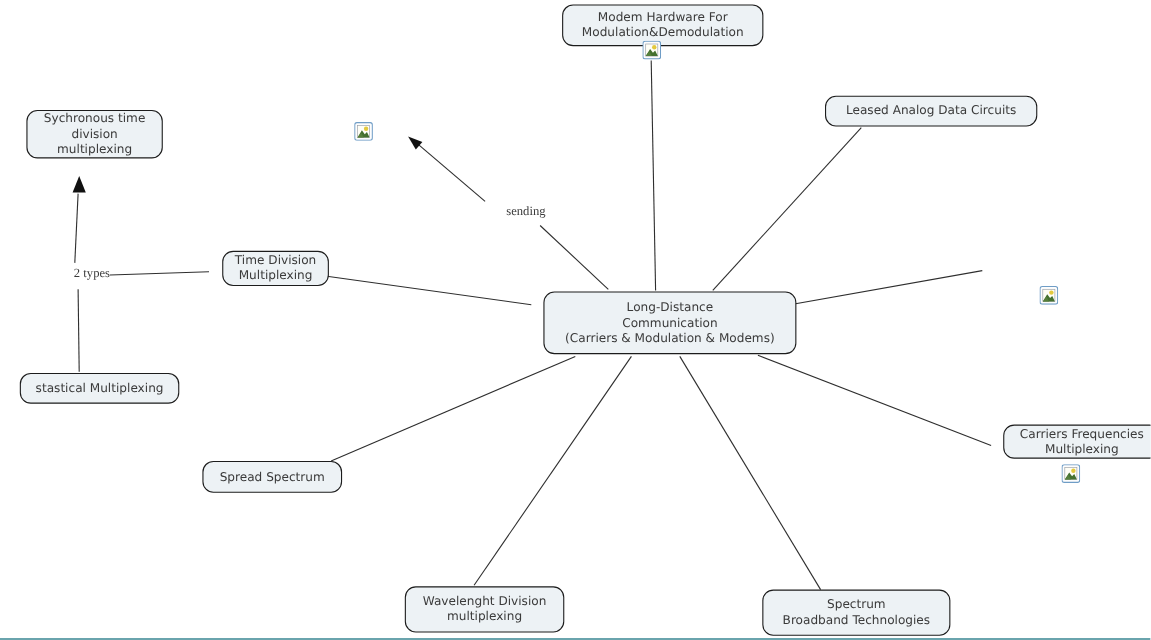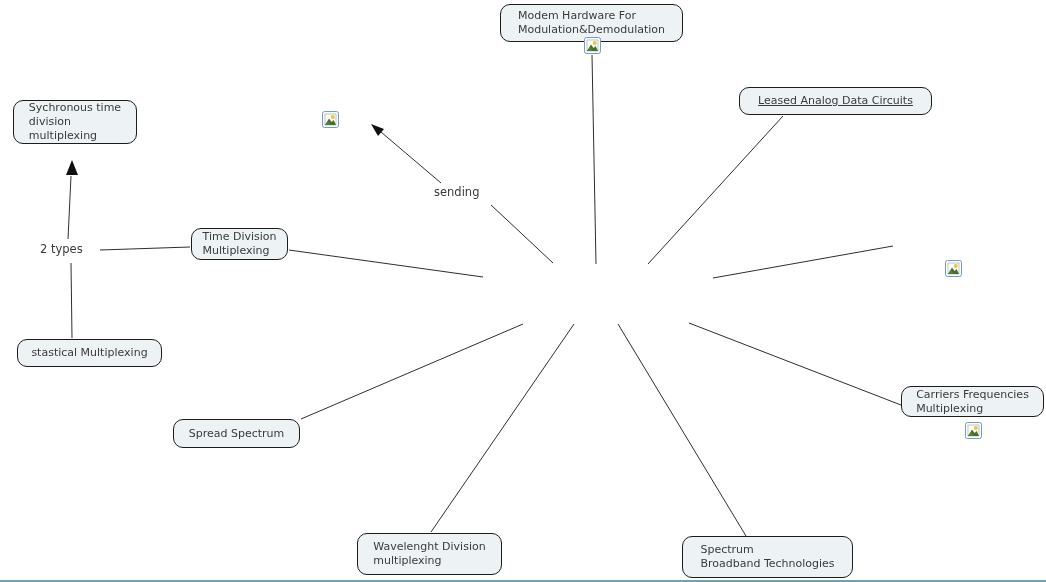--- a/index.html
+++ b/index.html
@@ -7,31 +7,33 @@
   .canvas{
     position:relative;width:1046px;height:582px;background:#ffffff;overflow:hidden;
   }
   .wires{position:absolute;left:0;top:0;z-index:1;}
   .node{
     position:absolute;z-index:2;
     background:#edf2f5;
     border:1px solid #1c1c1c;
     border-radius:10px;
     display:flex;align-items:center;justify-content:center;
-    text-align:left;
+    text-align:center;
     color:#3a3a3a;
     font-size:11px;line-height:14px;
     box-sizing:border-box;
     padding:2px 3px;
+    margin-left:11px;
   }
   .node span{white-space:pre-line;}
   .link-label{
     position:absolute;z-index:2;
     color:#3a3a3a;font-size:11.5px;line-height:14px;
-    text-align:left;
+    text-align:right;
+    font-family:Liberation Serif, serif;
   }
   .res-icon{
     position:absolute;z-index:3;width:17px;height:17px;
   }
   .bottom-edge{
     position:absolute;left:0;bottom:0;width:1046px;height:2px;
     background:#6aa4ad;z-index:0;
   }
 </style>
 </head>
@@ -68,27 +70,32 @@
 
       <line x1="553" y1="263" x2="491" y2="205"></line>
       <line x1="441" y1="183" x2="381" y2="132"></line>
     </g>
     <g fill="#111111" stroke="none">
       <polygon points="72,160 66,175 78,175"></polygon>
       <polygon points="371,124 384,129 378,136"></polygon>
     </g>
   </svg>
 
+  <div class="node" style="left:483px;top:265px;width:230px;height:57px;">
+    <span>Long-Distance
+Communication
+(Carriers &amp; Modulation &amp; Modems)</span>
+  </div>
 
   <div class="node" style="left:500px;top:4px;width:183px;height:38px;">
     <span>Modem Hardware For
 Modulation&amp;Demodulation</span>
   </div>
 
-  <div class="node" style="left:739px;top:87px;width:193px;height:28px;text-decoration:underline;">
+  <div class="node" style="left:739px;top:87px;width:193px;height:28px;">
     <span>Leased Analog Data Circuits</span>
   </div>
 
 
   <div class="node" style="left:901px;top:386px;width:143px;height:31px;">
     <span>Carriers Frequencies
 Multiplexing</span>
   </div>
 
   <div class="node" style="left:682px;top:536px;width:171px;height:42px;">
@@ -110,21 +117,21 @@
 Multiplexing</span>
   </div>
 
 
   <div class="node" style="left:13px;top:100px;width:124px;height:44px;">
     <span>Sychronous time
 division
 multiplexing</span>
   </div>
 
-  <div class="node" style="left:17px;top:339px;width:145px;height:28px;">
+  <div class="node" style="left:7px;top:339px;width:145px;height:28px;">
     <span>stastical Multiplexing</span>
   </div>
 
   <div class="link-label" style="left:40px;top:242px;width:60px;">2 types</div>
   <div class="link-label" style="left:434px;top:185px;width:62px;">sending</div>
 
   <div class="res-icon" style="left:584px;top:37px;">
     <svg width="17" height="17" viewBox="0 0 17 17">
       <rect x="0.5" y="0.5" width="16" height="16" rx="2" fill="#fdfdfd" stroke="#6f9dc6"></rect>
       <rect x="3" y="3" width="11" height="11" fill="#fffef6" stroke="#9aa0a8" stroke-width="0.6"></rect>

